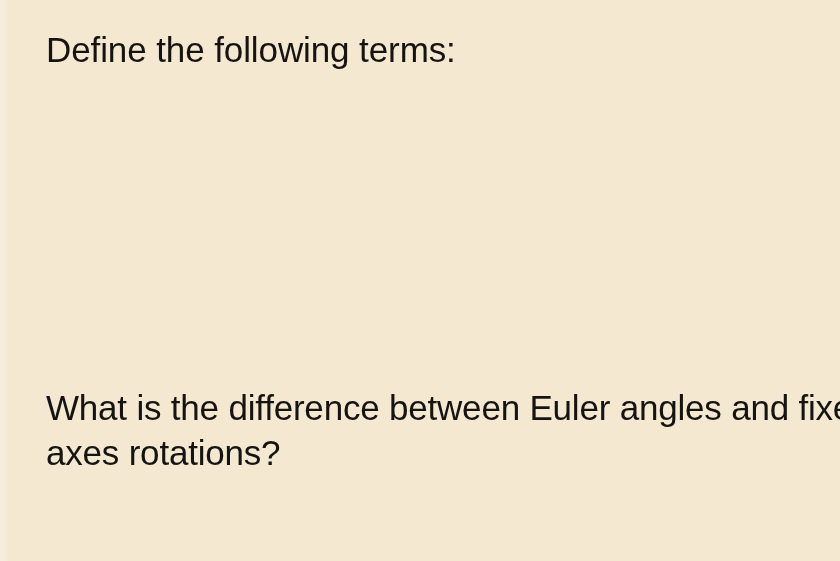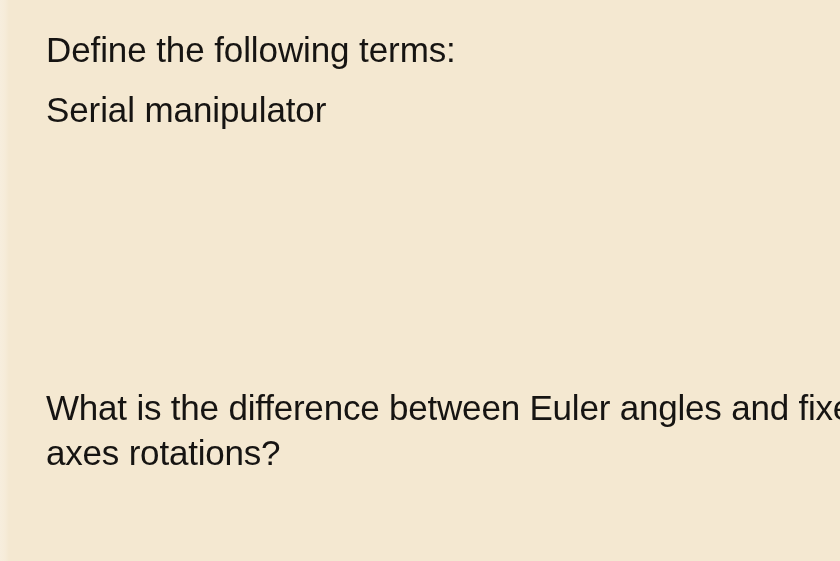--- a/index.html
+++ b/index.html
@@ -87,21 +87,20 @@
 <body>
 
 <div id="page">
 
   <div id="left-edge-strip"></div>
 
   <div id="content">
 
     <div id="terms-block" class="block">
       <div class="term-line">Define the following terms:</div>
-      <div class="term-line">Serial manipulator</div>
     </div>
 
     <div id="question-block" class="block">
       <div class="question-line">What is the difference between Euler angles and fixed</div>
       <div class="question-line">axes rotations?</div>
     </div>
 
   </div>
 </div>
 

